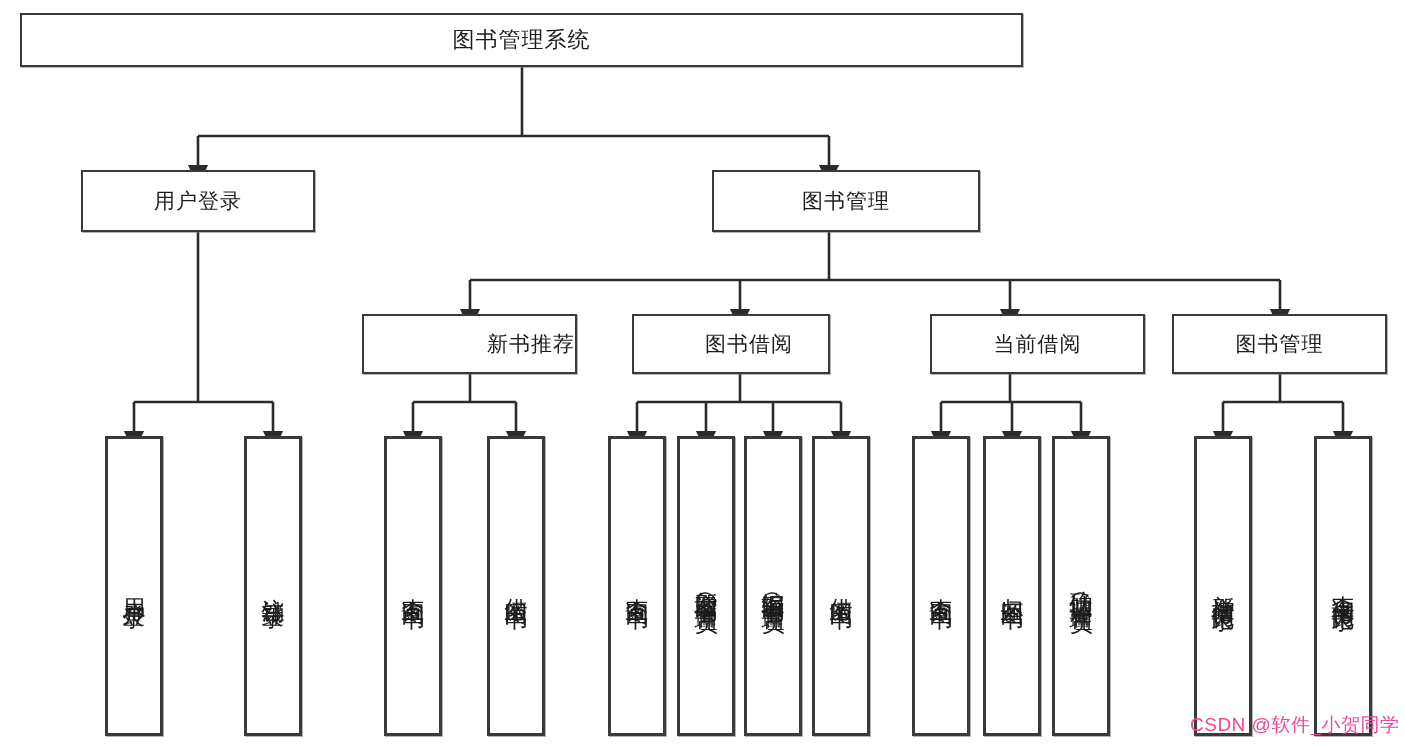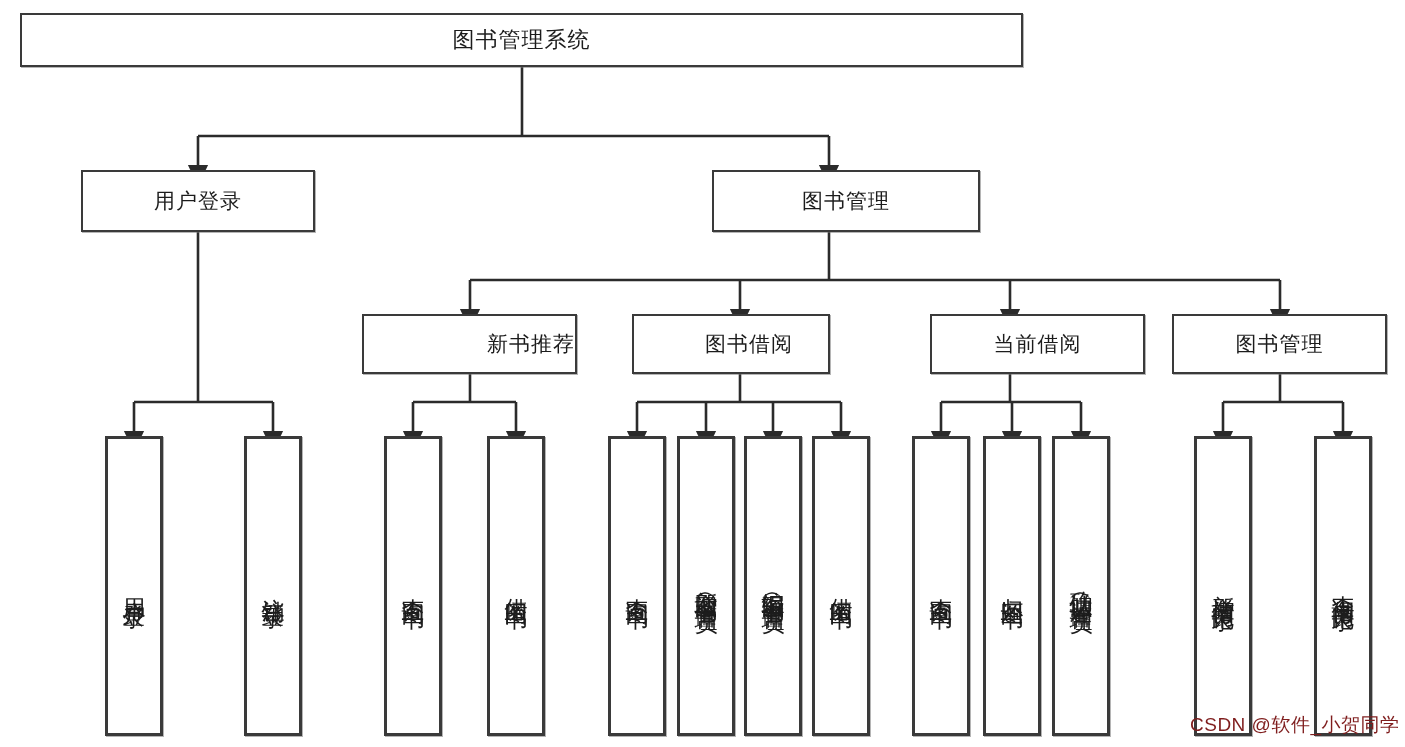--- a/index.html
+++ b/index.html
@@ -33,21 +33,21 @@
     text-orientation:upright;
     font-size:23px;
     letter-spacing:3px;
     line-height:1;
     white-space:nowrap;
   }
   .node.root .label{font-size:22px;}
   .watermark{
     position:absolute;
     font-size:19px;
-    color:#7f1d1d;
+    color:#ec4899;
     letter-spacing:.5px;
     white-space:nowrap;
     user-select:none;
   }
 </style>
 </head>
 <body>
 
 <div id="diagram-root">
   <svg class="connectors" viewBox="0 0 1405 747" xmlns="http://www.w3.org/2000/svg">

